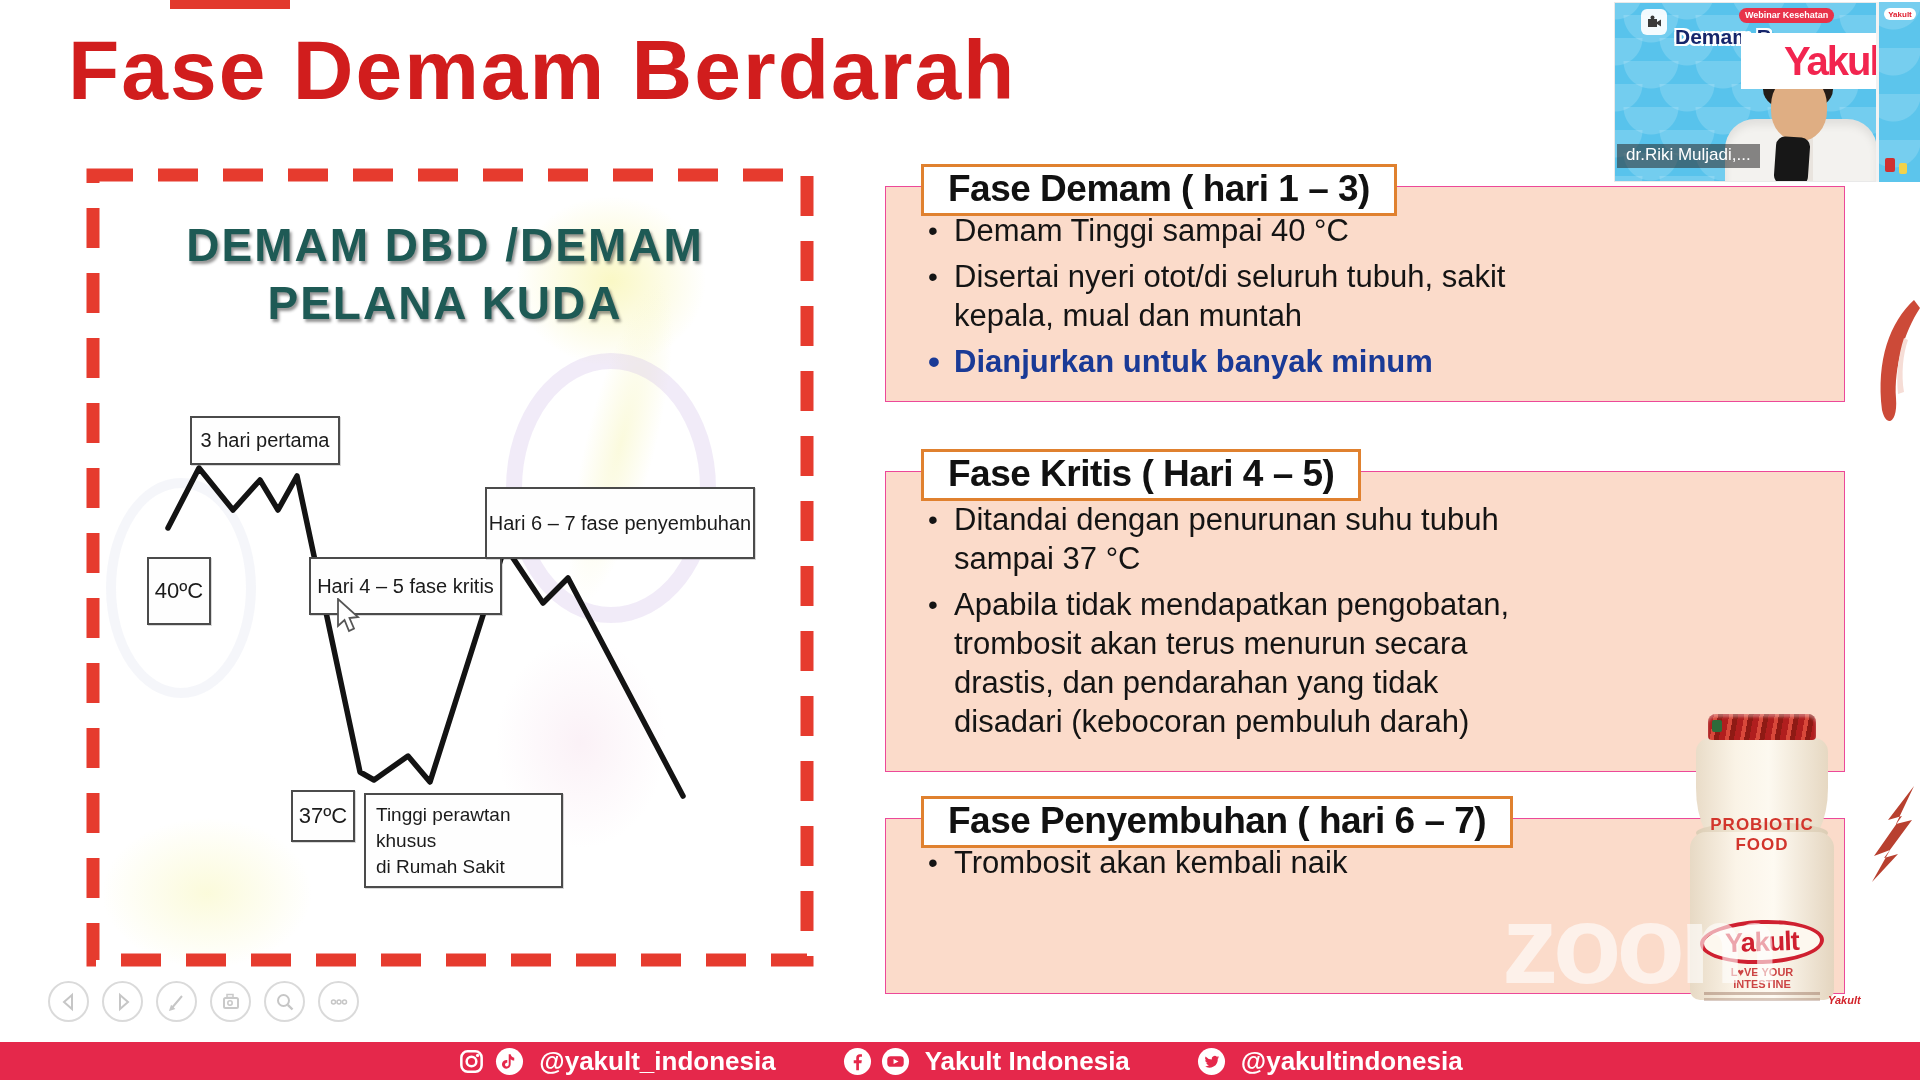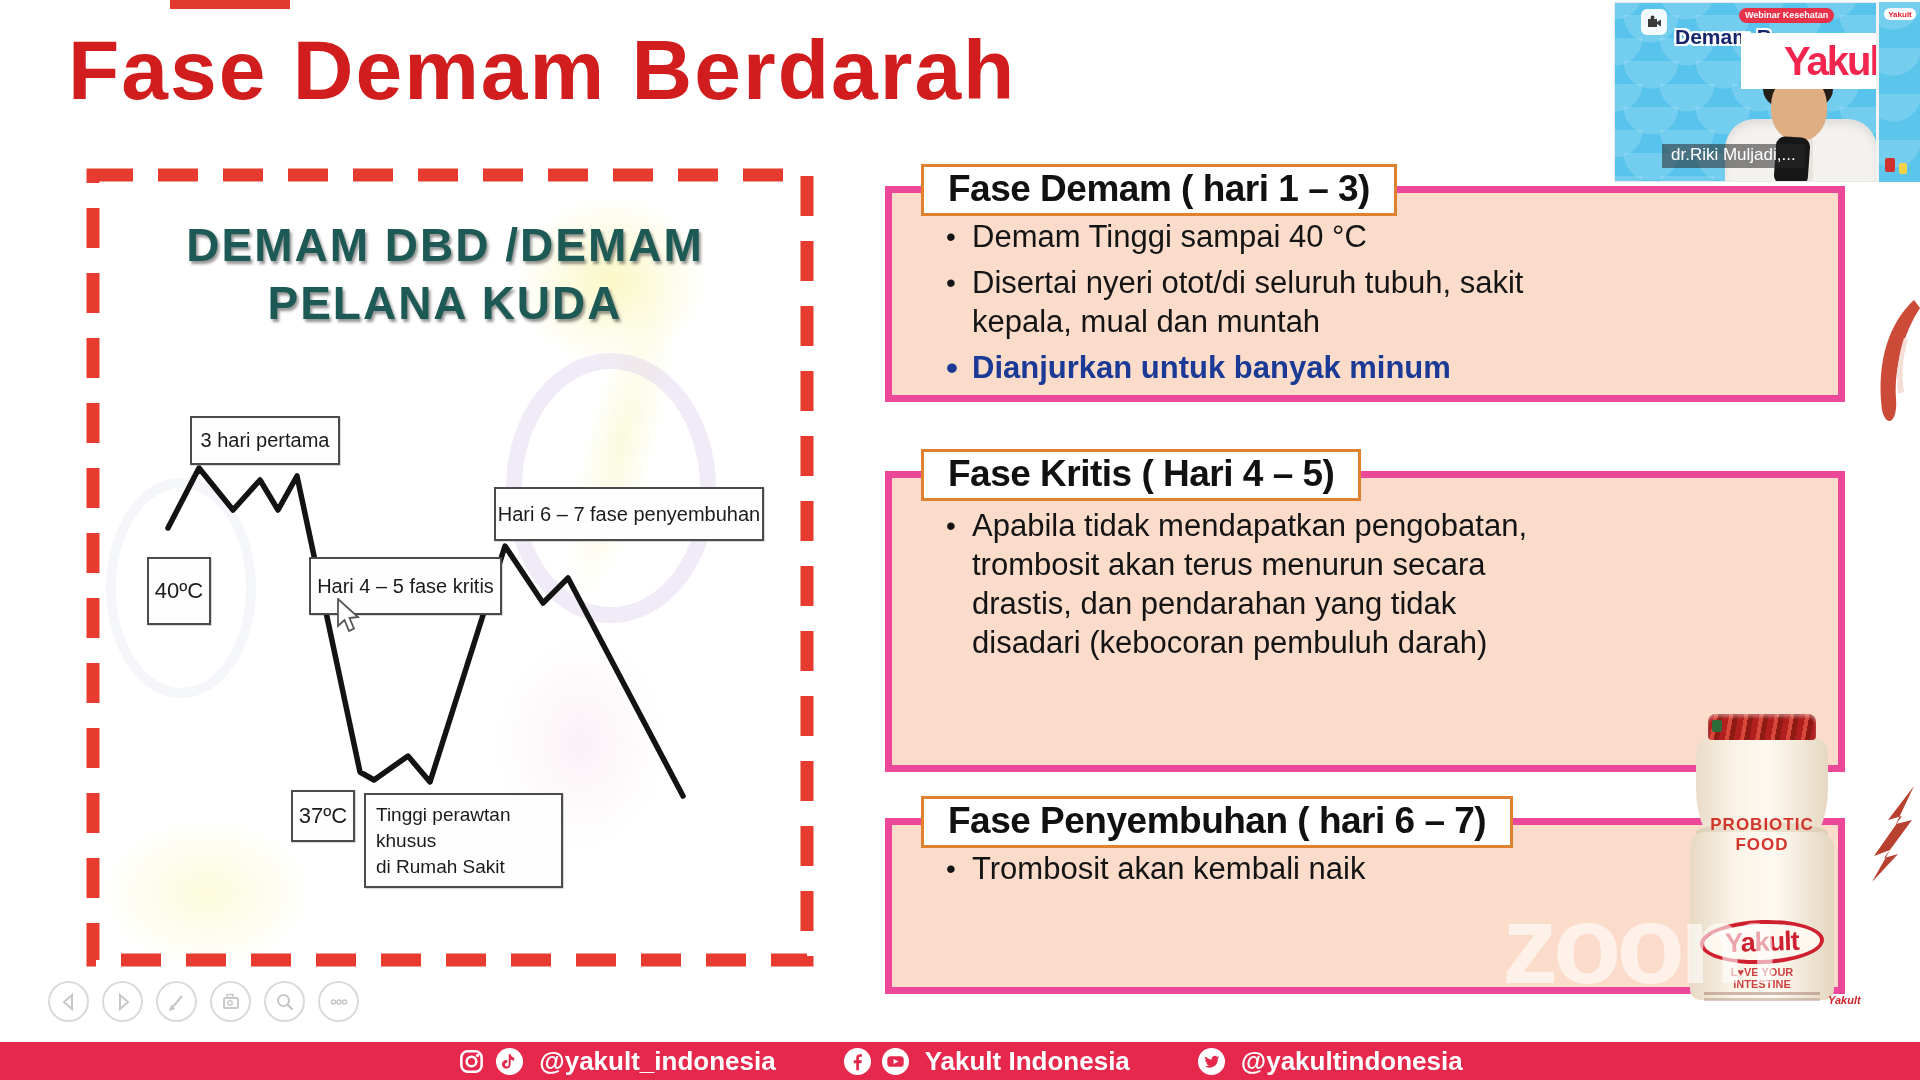--- a/index.html
+++ b/index.html
@@ -35,36 +35,36 @@
     text-shadow:2px 3px 3px rgba(20,20,20,.45); }
 
   .curve-svg { position:absolute; inset:0; }
 
   .chart-label { position:absolute; background:#fefefe; border:2px solid #4b4b4b; color:#1b1b1b;
     display:flex; align-items:center; justify-content:center; text-align:center; font-size:20px;
     box-shadow:1px 1px 0 rgba(0,0,0,.15); }
   .lbl-firstdays { left:104px; top:248px; width:150px; height:49px; }
   .lbl-40 { left:61px; top:389px; width:64px; height:68px; font-size:22px; }
   .lbl-critical { left:223px; top:389px; width:193px; height:58px; }
-  .lbl-recovery { left:399px; top:319px; width:270px; height:54px;margin-left:9px; }
+  .lbl-recovery { left:399px; top:319px; width:270px; height:72px; }
   .lbl-37 { left:205px; top:622px; width:64px; height:52px; font-size:22px; }
   .lbl-hospital { left:278px; top:625px; width:199px; height:95px; font-size:19px;
     flex-direction:column; align-items:flex-start; justify-content:center; padding-left:10px; text-align:left; line-height:26px; }
 
   .cursor-arrow { position:absolute; left:250px; top:430px; }
 
   
   .info-box { position:absolute; left:885px; width:960px; }
   .info-box.b1 { top:164px; }
   .info-box.b2 { top:449px; }
   .info-box.b3 { top:796px; }
   .info-header { position:absolute; top:0; left:36px; z-index:3; background:#fff;
     border:3px solid #e0812f; padding:1px 24px 3px 24px; font-size:37px; font-weight:800; color:#111;
     white-space:nowrap; letter-spacing:-0.5px; }
-  .info-body { margin-top:22px; background:#fbdbca; border:7px solid #ec4899; padding-left:52px; }
+  .info-body { margin-top:22px; background:#fbdbca; border:1px solid #ec4899; padding-left:40px; }
   .b1 .info-body { height:216px; padding-top:24px; }
   .b2 .info-body { height:301px; padding-top:28px; }
   .b3 .info-body { height:176px; padding-top:22px; }
   .bullet { position:relative; padding-left:28px; margin-bottom:7px; font-size:31px; line-height:39px; color:#141414; }
   .bullet::before { content:"•"; position:absolute; left:2px; top:0; font-size:28px; color:#141414; }
   .b3 .bullet { line-height:44px; margin-bottom:3px; }
   .bullet.em { color:#1a3a96; font-weight:800; }
   .bullet.em::before { color:#1a3a96; font-size:34px; }
   .bullet .ln { white-space:nowrap; }
 
@@ -122,21 +122,21 @@
   .person-suit { position:absolute; left:110px; top:116px; width:152px; height:66px; background:#f3f2ef; border-radius:30px 30px 0 0;
     box-shadow:inset 0 6px 8px rgba(0,0,0,.08); }
   .person-shirt { position:absolute; left:172px; top:126px; width:26px; height:56px; background:#e9e4de; }
   .person-mic { position:absolute; left:160px; top:134px; width:34px; height:48px; background:#171717; border-radius:9px; transform:rotate(4deg); }
   .yakult-panel { position:absolute; left:126px; top:30px; width:192px; height:56px; background:#fff; display:flex;
     align-items:center; justify-content:center; z-index:6; }
   .yakult-panel span { color:#f2254f; font-size:40px; font-weight:800; letter-spacing:-2px; }
   .mini-logo { position:absolute; background:#fff; border-radius:6px; color:#e02030; font-weight:800;
     display:flex; align-items:center; justify-content:center; }
   .name-label { position:absolute; left:2px; bottom:13px; background:rgba(40,40,40,.55); color:#fff; font-size:17px;
-    padding:1px 9px 3px; z-index:7;margin-left:45px; }
+    padding:1px 9px 3px; z-index:7; }
   .tile-mark { position:absolute; border-radius:2px; }
 
   
   .annot-toolbar { position:absolute; left:48px; top:981px; display:flex; gap:13px; z-index:20; }
   .tool-btn { width:41px; height:41px; border-radius:50%; border:2px solid #dadada; background:rgba(255,255,255,.92);
     display:flex; align-items:center; justify-content:center; }
 
   
   .footer { position:absolute; left:0; top:1042px; width:1920px; height:38px; background:#e5284b; z-index:60;
     display:flex; align-items:center; justify-content:center; gap:67px; }
@@ -201,20 +201,24 @@
       </div>
       <div class="bullet em">
         <div class="ln">Dianjurkan untuk banyak minum</div>
       </div>
     </div>
   </div>
 
   <div class="info-box b2">
     <div class="info-header">Fase Kritis ( Hari 4 – 5)</div>
     <div class="info-body">
+      <div class="bullet">
+        <div class="ln">Ditandai dengan penurunan suhu tubuh</div>
+        <div class="ln">sampai 37 °C</div>
+      </div>
       <div class="bullet">
         <div class="ln">Apabila tidak mendapatkan pengobatan,</div>
         <div class="ln">trombosit akan terus menurun secara</div>
         <div class="ln">drastis, dan  pendarahan yang tidak</div>
         <div class="ln">disadari (kebocoran  pembuluh darah)</div>
       </div>
     </div>
   </div>
 
   <div class="info-box b3">

